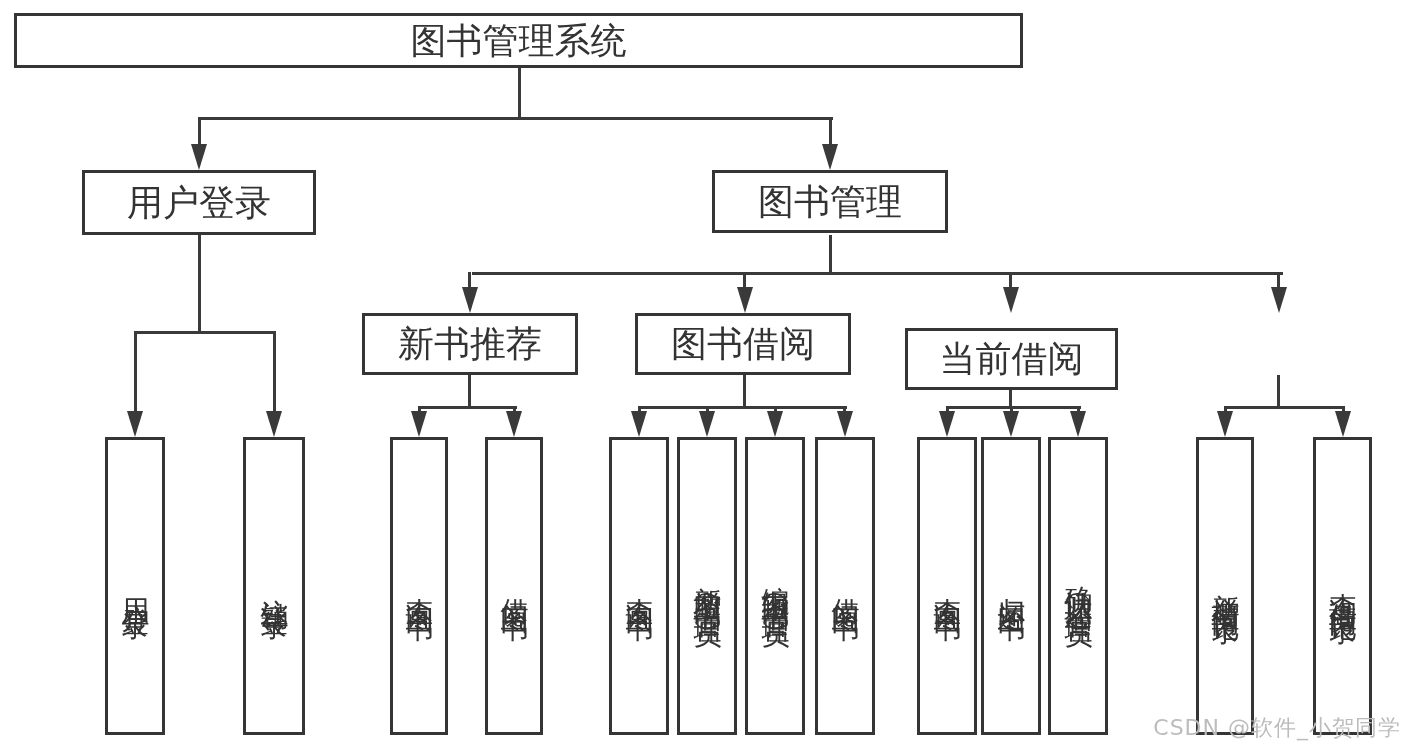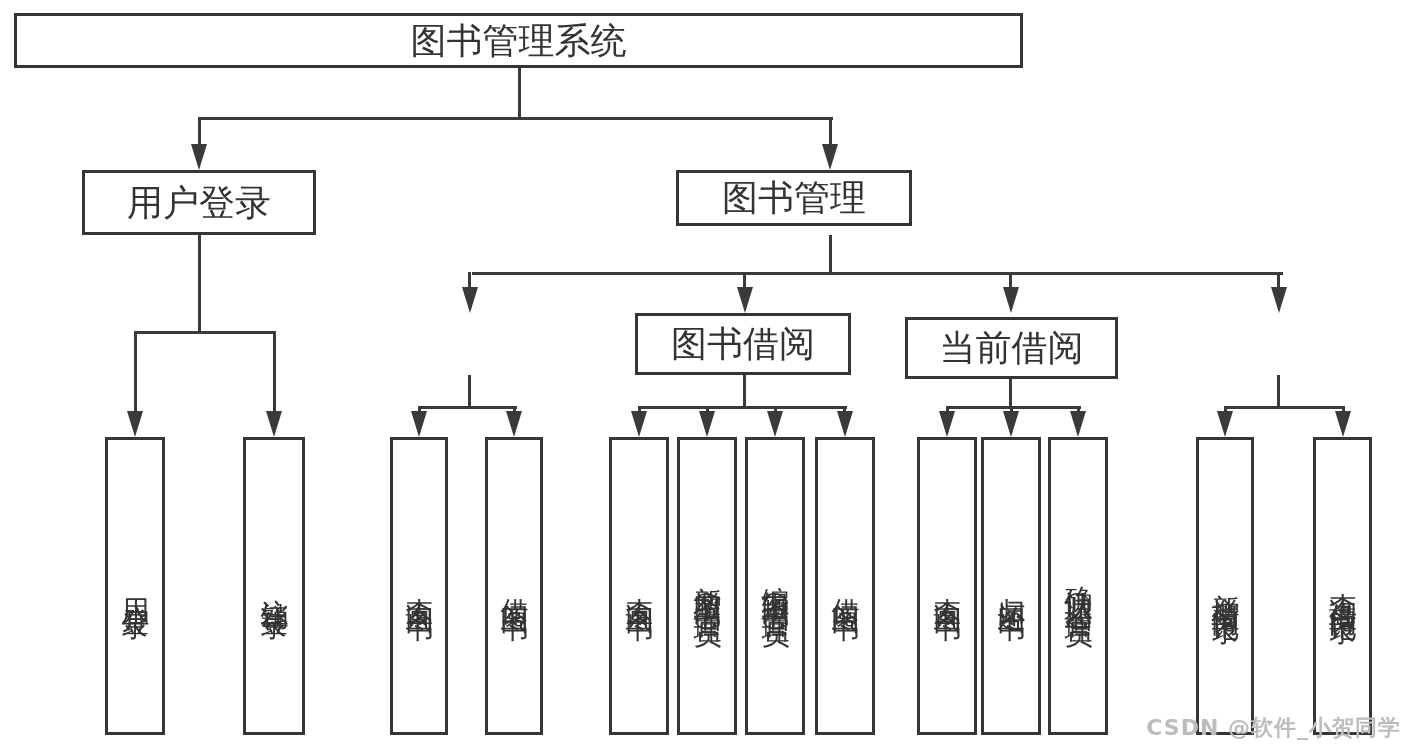--- a/index.html
+++ b/index.html
@@ -58,43 +58,45 @@
   }
   .watermark{
     position:absolute;
     right:4px;
     bottom:4px;
     font-size:22px;
     letter-spacing:1px;
     color:var(--wm);
     z-index:5;
     white-space:nowrap;
-    font-weight:bold;
   }
 </style>
 </head>
 <body>
 
 <div id="canvas">
 
   <div class="box" style="left:14px;top:13px;width:1009px;height:55px">
     <span class="hlabel">图书管理系统</span>
   </div>
 
   <div class="box" style="left:82px;top:170px;width:234px;height:65px">
     <span class="hlabel">用户登录</span>
   </div>
-  <div class="box" style="left:676px;top:170px;width:236px;height:56px">
+  <div class="box" style="left:712px;top:170px;width:236px;height:63px">
     <span class="hlabel">图书管理</span>
   </div>
 
+  <div class="box" style="left:362px;top:313px;width:216px;height:62px">
+    <span class="hlabel">新书推荐</span>
+  </div>
   <div class="box" style="left:635px;top:313px;width:216px;height:62px">
     <span class="hlabel">图书借阅</span>
   </div>
-  <div class="box" style="left:905px;top:317px;width:213px;height:62px">
+  <div class="box" style="left:905px;top:328px;width:213px;height:62px">
     <span class="hlabel">当前借阅</span>
   </div>
 
   <div class="box" style="left:105px;top:437px;width:60px;height:298px">
     <span class="vtext">用户登录</span>
   </div>
   <div class="box" style="left:243px;top:437px;width:62px;height:298px">
     <span class="vtext">注销登录</span>
   </div>
 

